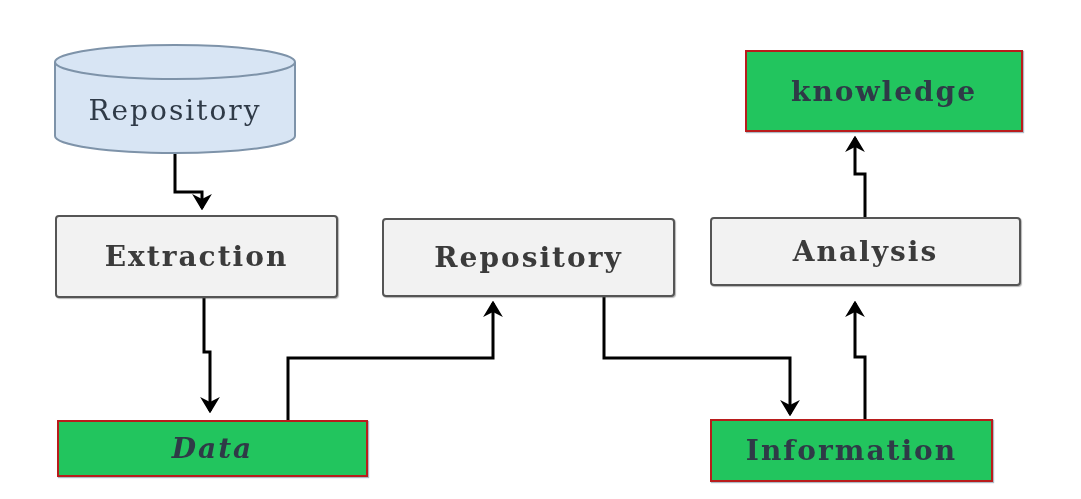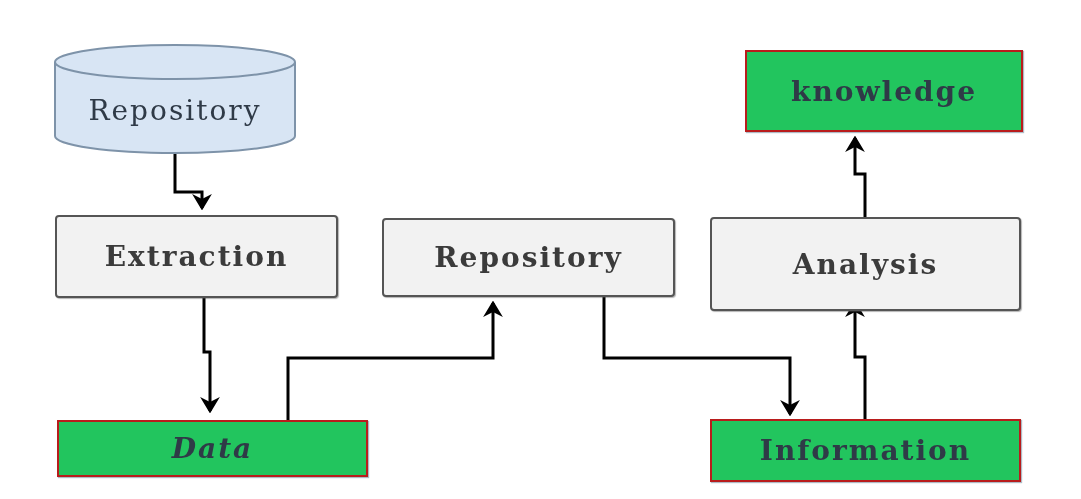--- a/index.html
+++ b/index.html
@@ -65,23 +65,23 @@
     justify-content: center;
     padding-top: 22px;
     color: #2f3a47;
     font-weight: normal;
   }
 
   
   #node-repository  { left: 53px;  top: 43px;  width: 244px; height: 112px; }
   #node-extraction  { left: 55px;  top: 215px; width: 283px; height: 83px;  }
   #node-processing  { left: 382px; top: 218px; width: 293px; height: 79px;  }
-  #node-analysis    { left: 710px; top: 217px; width: 311px; height: 94px;  }
+  #node-analysis    { left: 710px; top: 217px; width: 311px; height: 69px;  }
   #node-data        { left: 57px;  top: 420px; width: 311px; height: 57px; font-style: italic;  }
-  #node-information { left: 710px; top: 419px; width: 311px; height: 63px;  }
+  #node-information { left: 710px; top: 419px; width: 283px; height: 63px;  }
   #node-knowledge   { left: 745px; top: 50px;  width: 278px; height: 82px;  }
 </style>
 </head>
 <body>
 
 <div class="canvas">
 
   <svg class="connector-layer" viewBox="0 0 1081 499" xmlns="http://www.w3.org/2000/svg">
     <defs>
       <marker id="arrow" viewBox="0 0 10 12" refX="8.5" refY="6" markerWidth="5.5" markerHeight="7" orient="auto">

